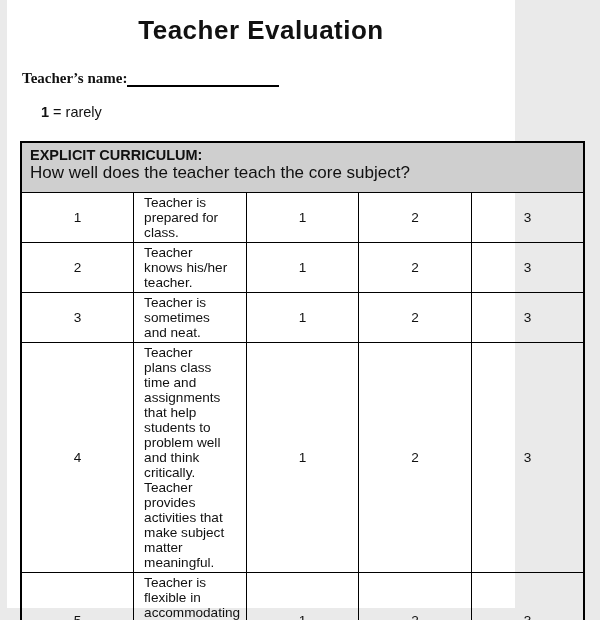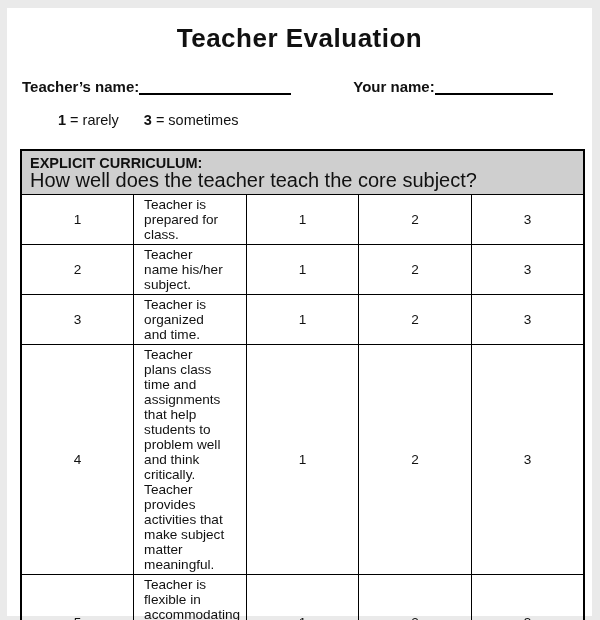--- a/index.html
+++ b/index.html
@@ -8,80 +8,81 @@
     width: 600px;
     height: 620px;
     background: #eaeaea;
     font-family: "Liberation Sans", sans-serif;
     color: #111;
     overflow: hidden;
   }
   .document {
     position: absolute;
     left: 7px;
-    top: 8px;
-    width: 585px;
+    top: 0;
+    width: 508px;
     height: 608px;
     background: #ffffff;
   }
   .doc-title {
     margin-top: 15px;
     text-align: center;
     font-size: 26px;
     font-weight: 700;
     letter-spacing: 0.5px;
   }
   .name-row {
     display: flex;
     align-items: flex-end;
     margin: 24px 0 0 15px;
     font-size: 15px;
+    font-family: Liberation Serif, serif;
   }
   .name-field { display: flex; align-items: flex-end; }
   .name-label { font-weight: 700; white-space: nowrap; }
   .write-line {
     display: inline-block;
     border-bottom: 2px solid #000;
     height: 15px;
   }
   .line-teacher { width: 152px; }
   .line-your { width: 118px; }
   .name-gap { width: 62px; }
   .legend-row {
     display: flex;
     margin-top: 17px;
     font-size: 14.5px;
   }
   .legend-item { white-space: nowrap; }
   .legend-item .val { font-weight: 700; }
   .legend-item .eq { margin: 0 4px; }
-  .li1 { margin-left: 51px; }
+  .li1 { margin-left: 34px; }
   .li2 { margin-left: 48px; }
   .li3 { margin-left: 25px; }
   table.eval {
     margin: 21px 0 0 13px;
     border-collapse: collapse;
     table-layout: fixed;
     width: 565px;
     border: 2px solid #000;
   }
   table.eval td {
     border: 1px solid #000;
     vertical-align: middle;
     font-size: 13.6px;
   }
   td.section-head {
     background: #cfcfcf;
     border-bottom: 2px solid #000;
-    padding: 4px 8px 5px 8px;
+    padding: 4px 8px 11px 8px;
     line-height: 17px;
     margin-left: 7px;
   }
   .section-title { font-weight: 700; font-size: 14.5px; }
-  .section-subtitle { font-size: 20px; }
+  .section-subtitle { font-size: 17px; }
   td.num {
     width: 38px;
     text-align: center;
     padding: 1px 0;
   }
   td.desc {
     width: 435px;
     padding: 2px 18px 2px 10px;
     line-height: 15px;
     margin-top: 28px;
@@ -99,32 +100,25 @@
 <div class="document">
 
   <div class="doc-title">Teacher Evaluation</div>
 
   <div class="name-row">
     <div class="name-field">
       <span class="name-label">Teacher’s name:</span>
       <span class="write-line line-teacher"></span>
     </div>
     <div class="name-gap"></div>
-    <div class="name-field">
-      <span class="name-label">Your name:</span>
-      <span class="write-line line-your"></span>
-    </div>
   </div>
 
   <div class="legend-row">
     <div class="legend-item li1">
       <span class="val">1</span><span class="eq">=</span><span>rarely</span>
-    </div>
-    <div class="legend-item li3">
-      <span class="val">3</span><span class="eq">=</span><span>sometimes</span>
     </div>
   </div>
 
   <table class="eval">
     <tbody>
       <tr>
         <td class="section-head" colspan="5">
           <div class="section-title">EXPLICIT CURRICULUM:</div>
           <div class="section-subtitle">How well does the teacher teach the core subject?</div>
         </td>
@@ -133,29 +127,29 @@
   <tr>
     <td class="num">1</td>
     <td class="desc">Teacher is prepared for class.</td>
     <td class="rate">1</td>
     <td class="rate">2</td>
     <td class="rate">3</td>
   </tr>
 
   <tr>
     <td class="num">2</td>
-    <td class="desc">Teacher name his/her subject.</td>
+    <td class="desc">Teacher knows his/her teacher.</td>
     <td class="rate">1</td>
     <td class="rate">2</td>
     <td class="rate">3</td>
   </tr>
 
   <tr>
     <td class="num">3</td>
-    <td class="desc">Teacher is organized and time.</td>
+    <td class="desc">Teacher is sometimes and neat.</td>
     <td class="rate">1</td>
     <td class="rate">2</td>
     <td class="rate">3</td>
   </tr>
 
   <tr>
     <td class="num">4</td>
     <td class="desc">Teacher plans class time and assignments that help students to problem well and think critically. Teacher provides activities that make subject matter meaningful.</td>
     <td class="rate">1</td>
     <td class="rate">2</td>

